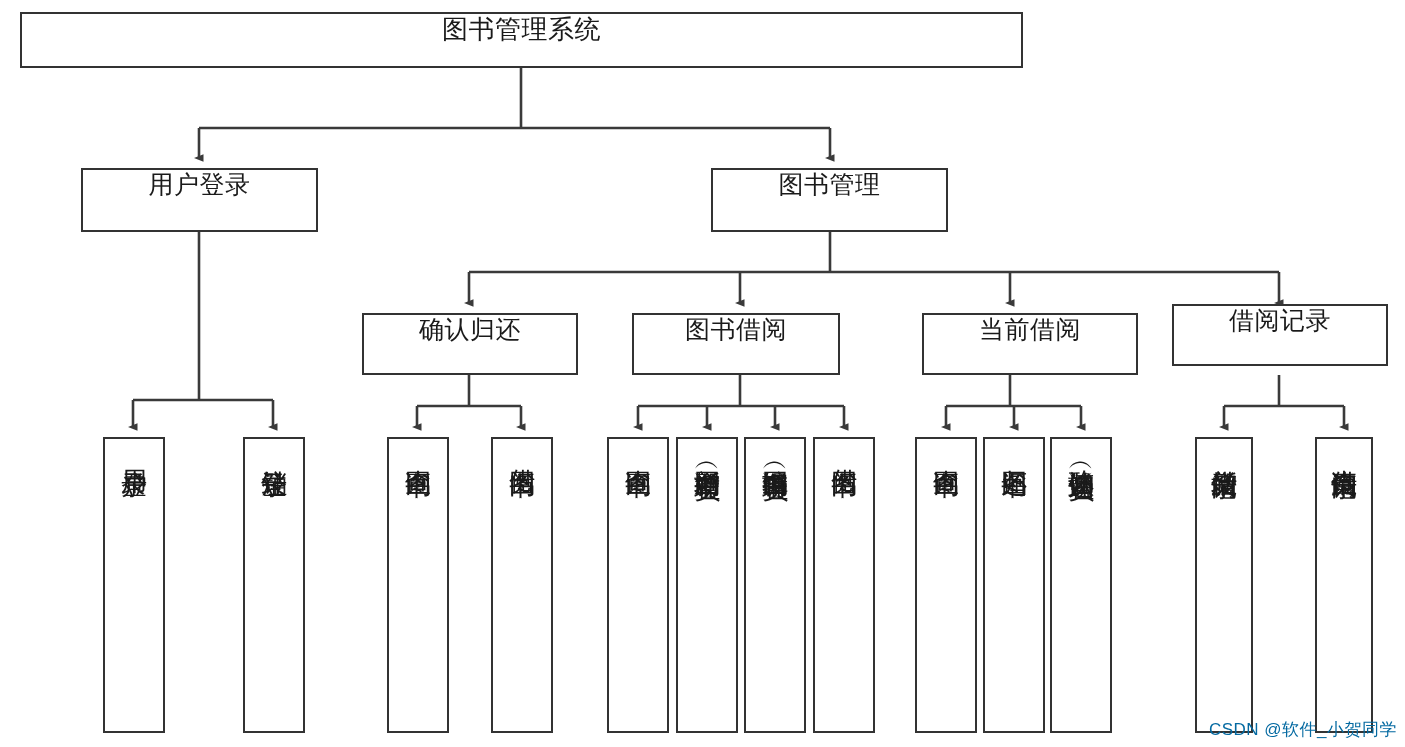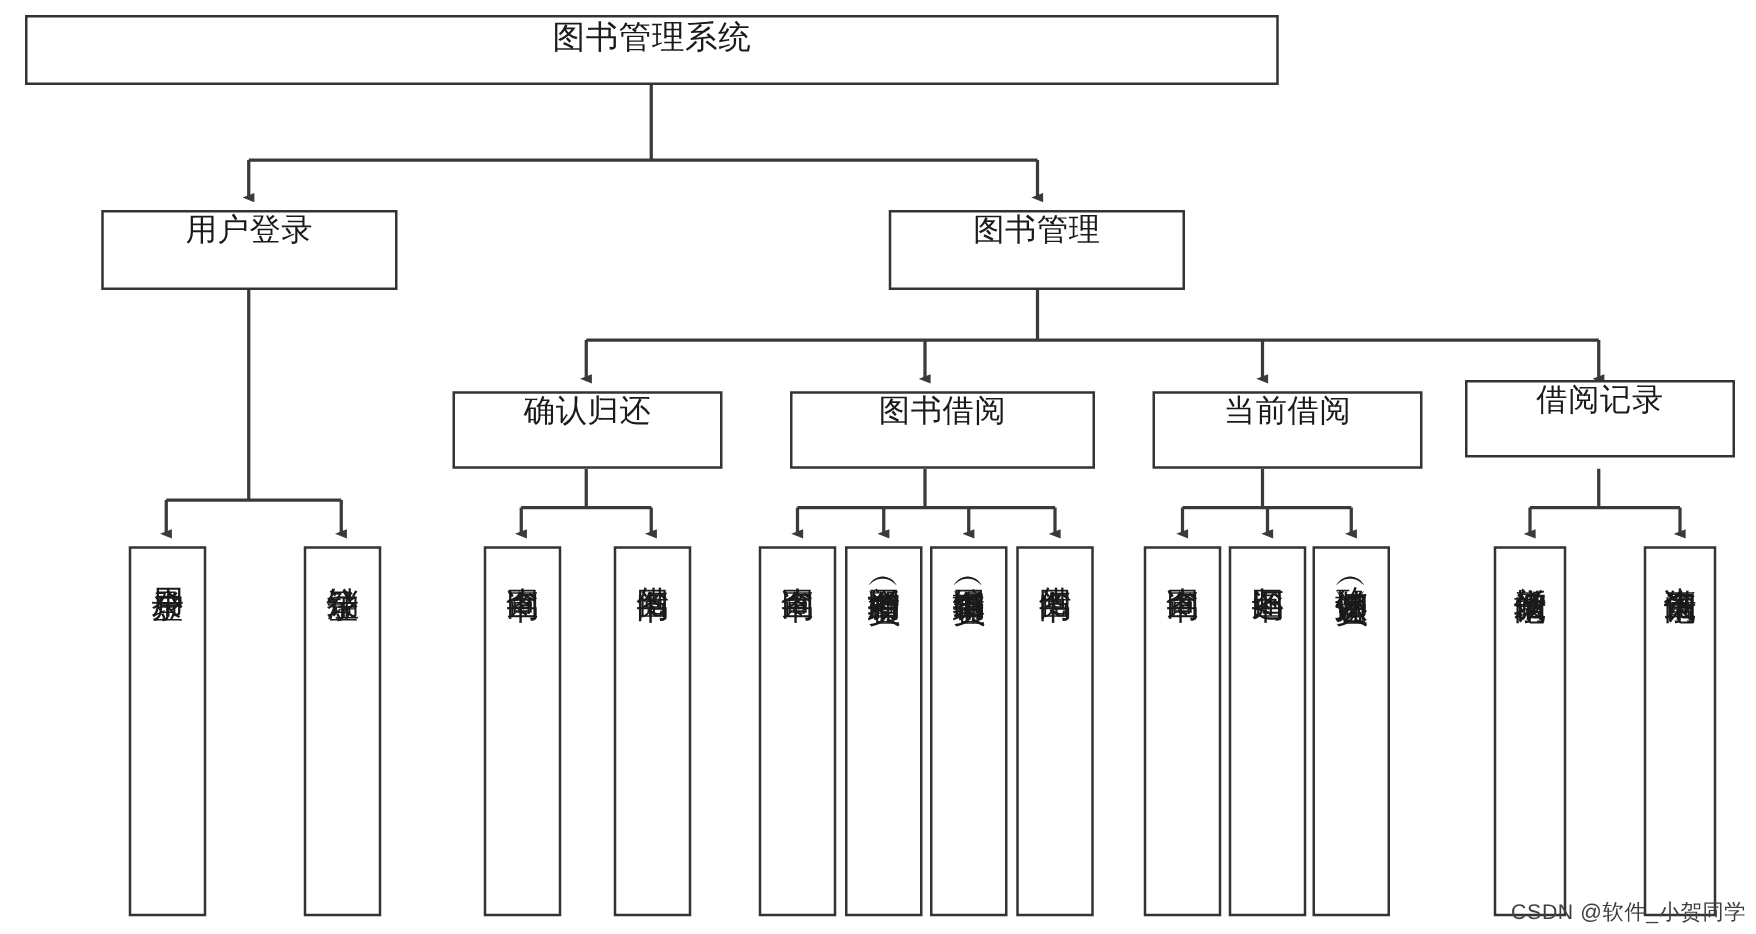--- a/index.html
+++ b/index.html
@@ -58,21 +58,21 @@
     letter-spacing: 1px;
   }
   .node.root .node-label {
     font-size: 26px;
   }
   #watermark {
     position: absolute;
     right: 8px;
     bottom: 6px;
     font-size: 17px;
-    color: #404040;
+    color: #0369a1;
     letter-spacing: 0.5px;
     white-space: nowrap;
     pointer-events: none;
   }
 </style>
 </head>
 <body>
 
 <div id="diagram-root">
 
@@ -133,21 +133,21 @@
   <div class="node horizontal" style="left:81px; top:168px; width:237px; height:64px;">
     <span class="node-label">用户登录</span>
   </div>
   <div class="node horizontal" style="left:711px; top:168px; width:237px; height:64px;">
     <span class="node-label">图书管理</span>
   </div>
 
   <div class="node horizontal" style="left:362px; top:313px; width:216px; height:62px;">
     <span class="node-label">确认归还</span>
   </div>
-  <div class="node horizontal" style="left:632px; top:313px; width:244px; height:62px;">
+  <div class="node horizontal" style="left:632px; top:313px; width:208px; height:62px;">
     <span class="node-label">图书借阅</span>
   </div>
   <div class="node horizontal" style="left:922px; top:313px; width:216px; height:62px;">
     <span class="node-label">当前借阅</span>
   </div>
   <div class="node horizontal" style="left:1172px; top:304px; width:216px; height:62px;">
     <span class="node-label">借阅记录</span>
   </div>
 
   <div class="node vertical" style="left:103px; top:437px; width:62px; height:296px;">

